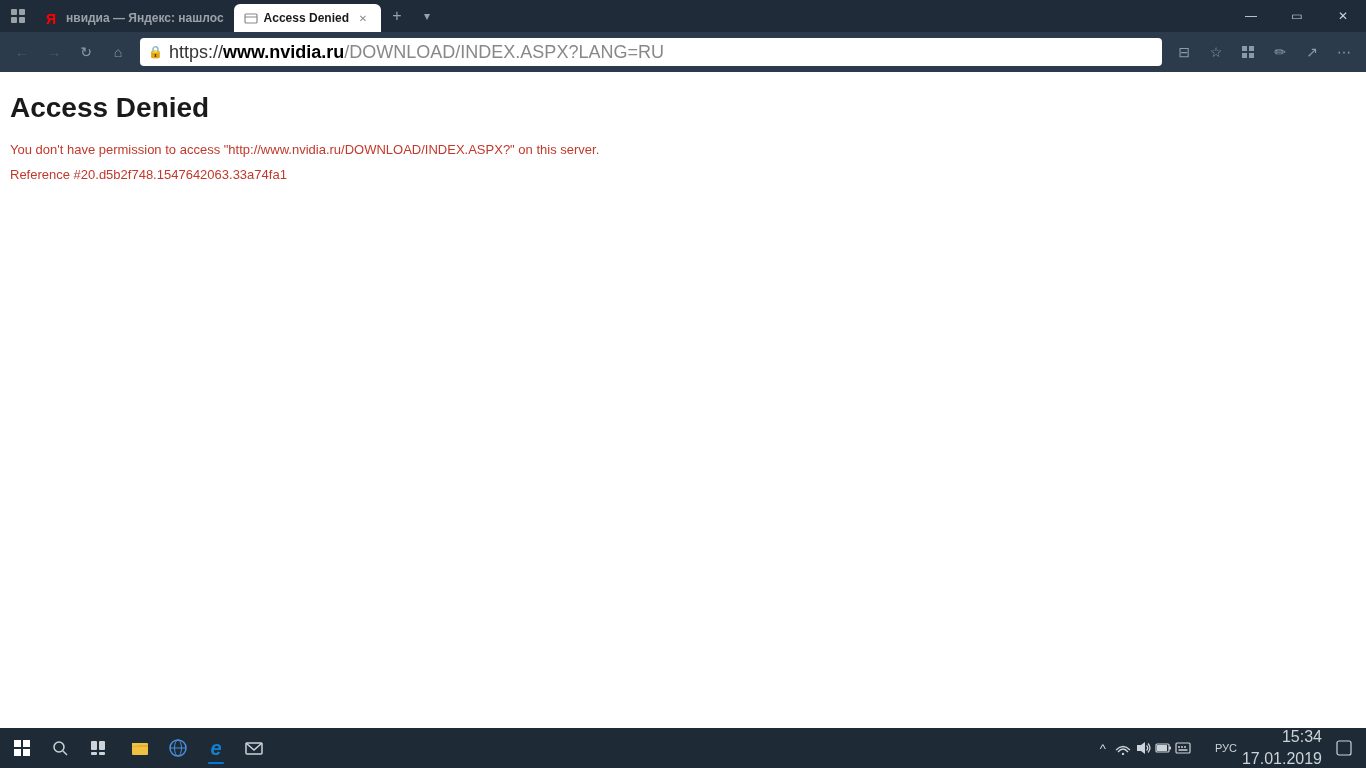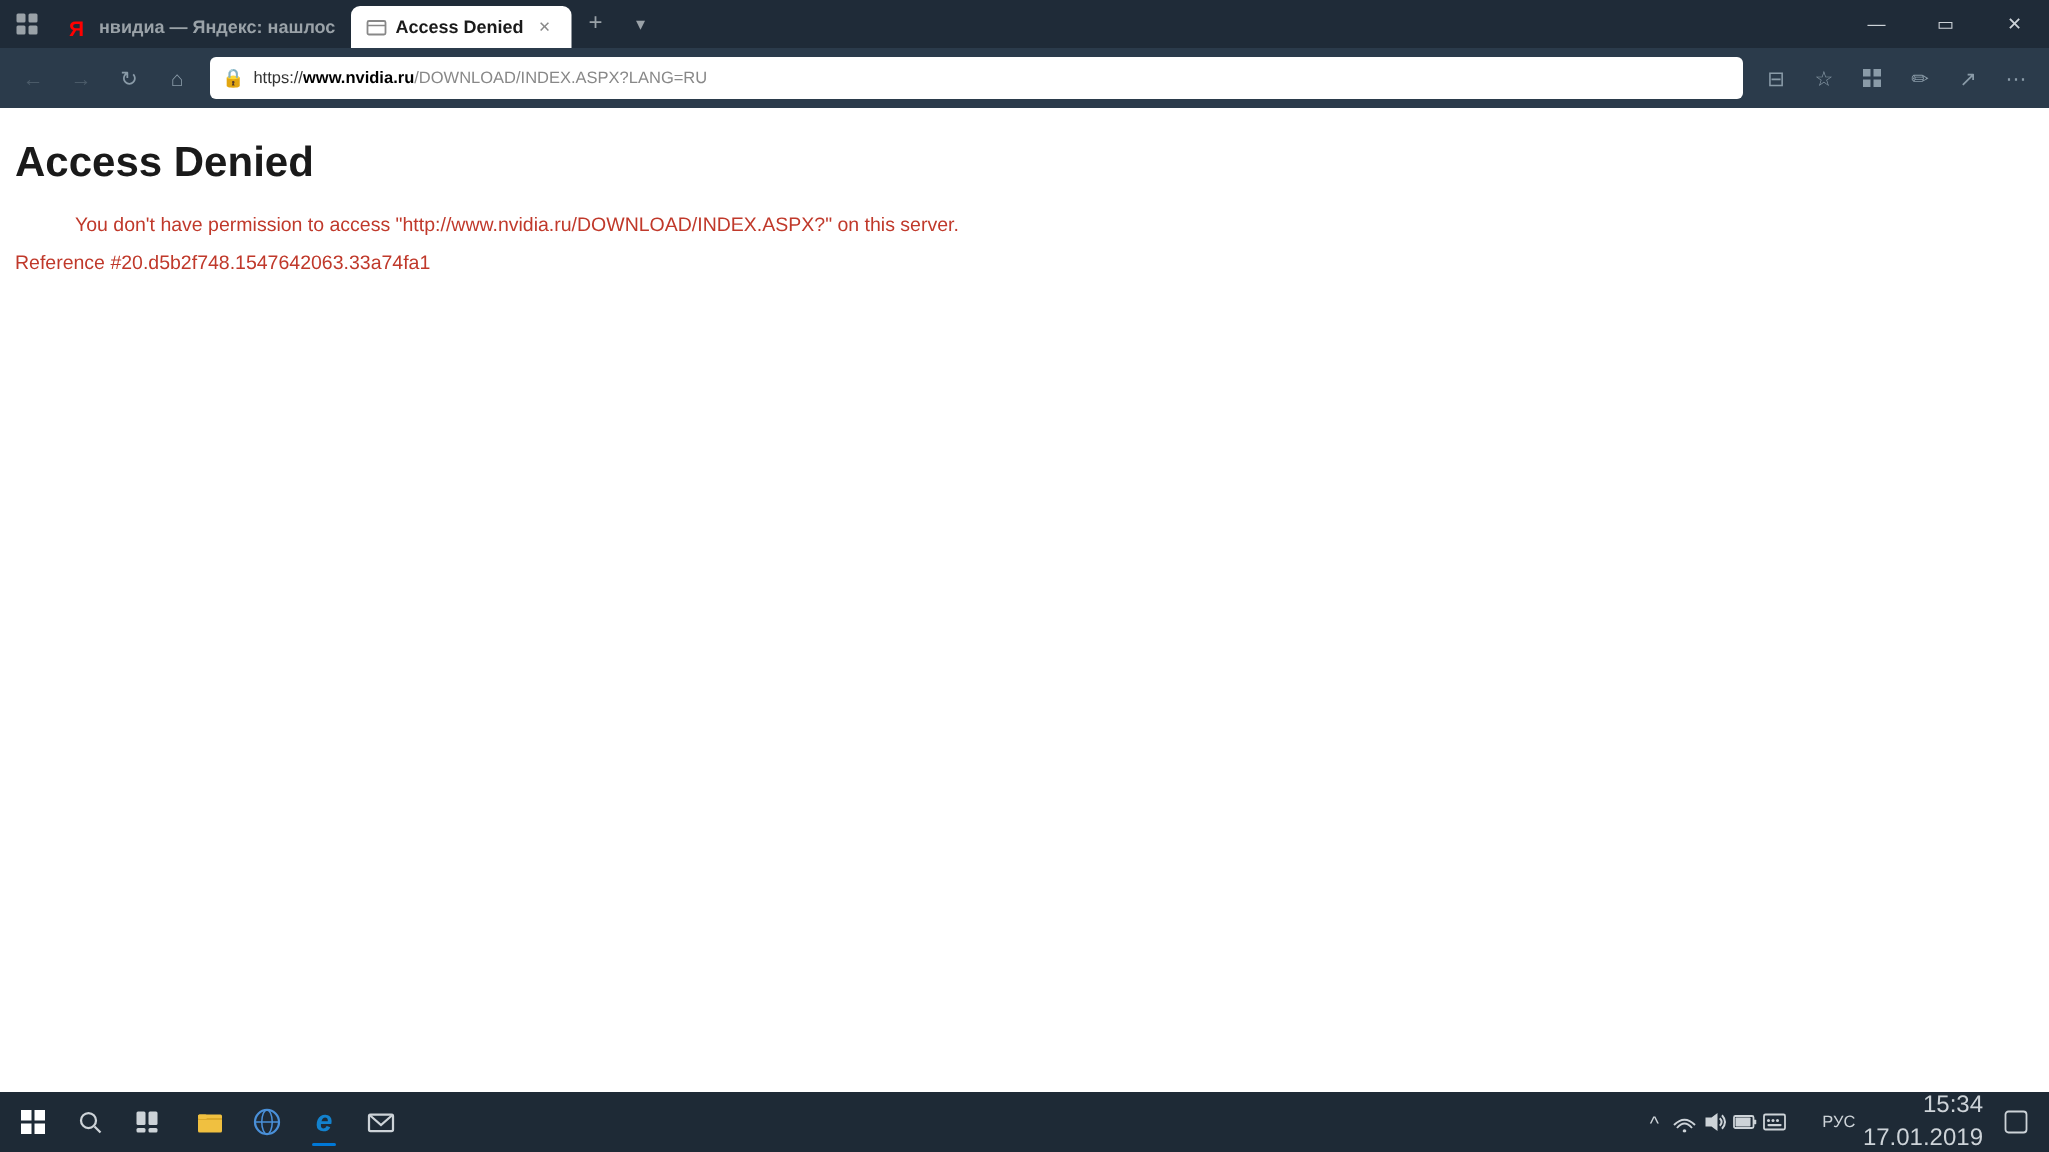--- a/index.html
+++ b/index.html
@@ -149,21 +149,21 @@
       align-items: center;
       padding: 0 8px;
       gap: 6px;
       margin: 0 4px;
     }
     .lock-icon {
       color: #666;
       font-size: 12px;
     }
     .address-text {
-      font-size: 11px;
+      font-size: 18px;
       color: #333;
       flex: 1;
     }
     .address-text strong {
       font-weight: 600;
       color: #000;
     }
     .address-text span.path {
       color: #888;
     }
@@ -189,21 +189,20 @@
     .page-title {
       font-size: 28px;
       font-weight: bold;
       color: #1a1a1a;
       margin-bottom: 18px;
     }
     .page-message {
       font-size: 13px;
       color: #c0392b;
       margin-bottom: 10px;
-      margin-left: 40px;
     }
     .page-reference {
       font-size: 13px;
       color: #c0392b;
     }
 
     
     .taskbar {
       position: fixed;
       bottom: 0;

